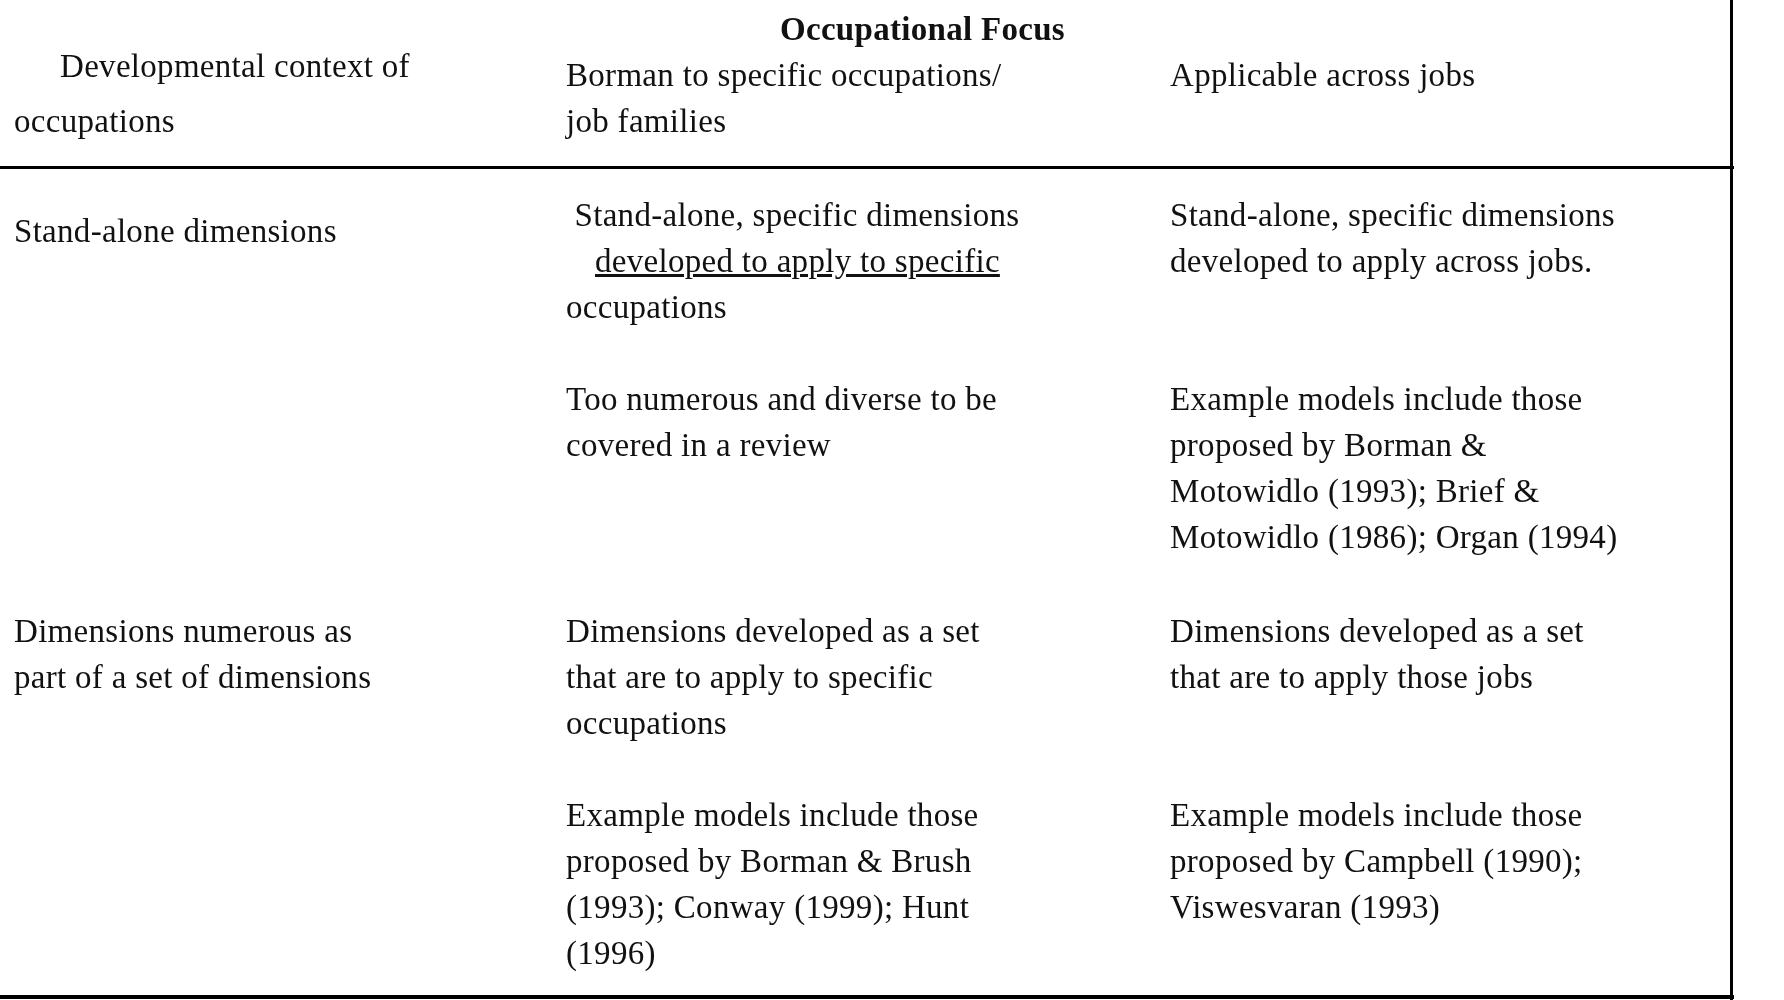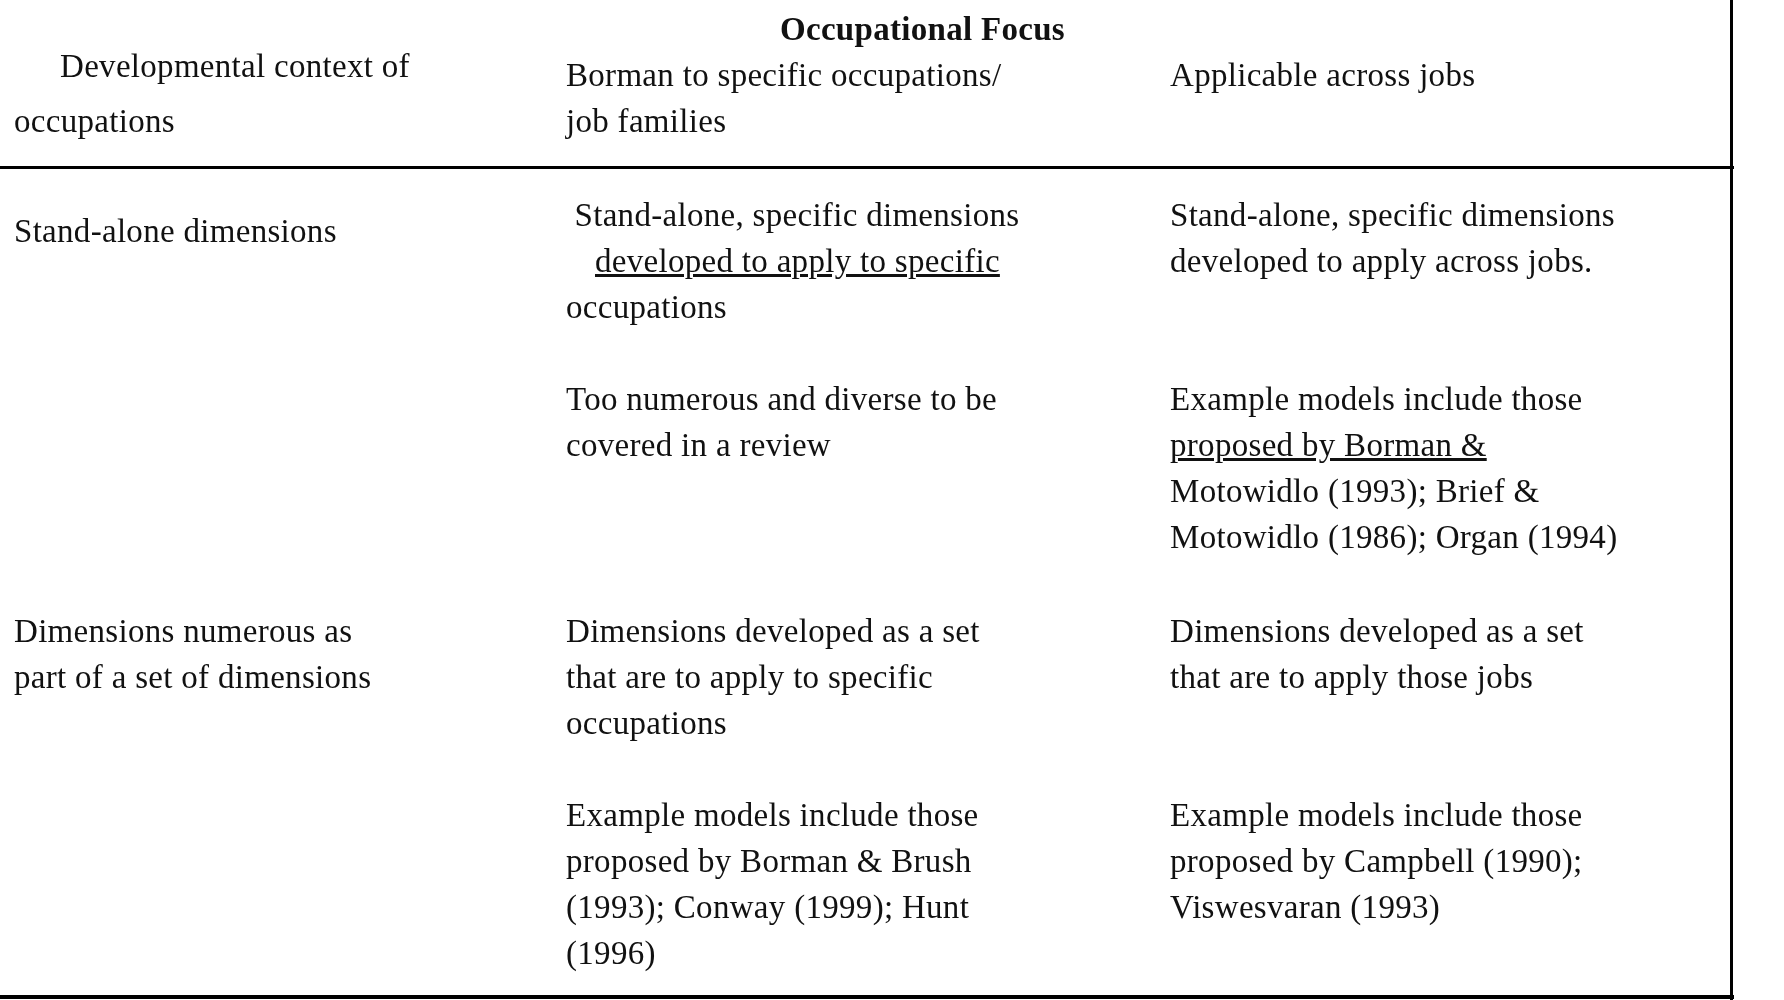--- a/index.html
+++ b/index.html
@@ -43,21 +43,21 @@
       <div class="t" style="left:566px; top:376px;">Too numerous and diverse to be</div>
       <div class="t" style="left:566px; top:422px;">covered in a review</div>
     </div>
 
     <div>
       <div class="t" style="left:1170px; top:192px;">Stand-alone, specific dimensions</div>
       <div class="t" style="left:1170px; top:238px;">developed to apply across jobs.</div>
     </div>
     <div>
       <div class="t" style="left:1170px; top:376px;">Example models include those</div>
-      <div class="t" style="left:1170px; top:422px;text-decoration:underline;">proposed by Borman &amp;</div>
+      <div class="t" style="left:1170px; top:422px;">proposed by Borman &amp;</div>
       <div class="t" style="left:1170px; top:468px;">Motowidlo (1993); Brief &amp;</div>
       <div class="t" style="left:1170px; top:514px;">Motowidlo (1986); Organ (1994)</div>
     </div>
   </div>
 
   <div>
     <div class="t" style="left:14px; top:608px;">Dimensions numerous as</div>
     <div class="t" style="left:14px; top:654px;">part of a set of dimensions</div>
 
     <div>

